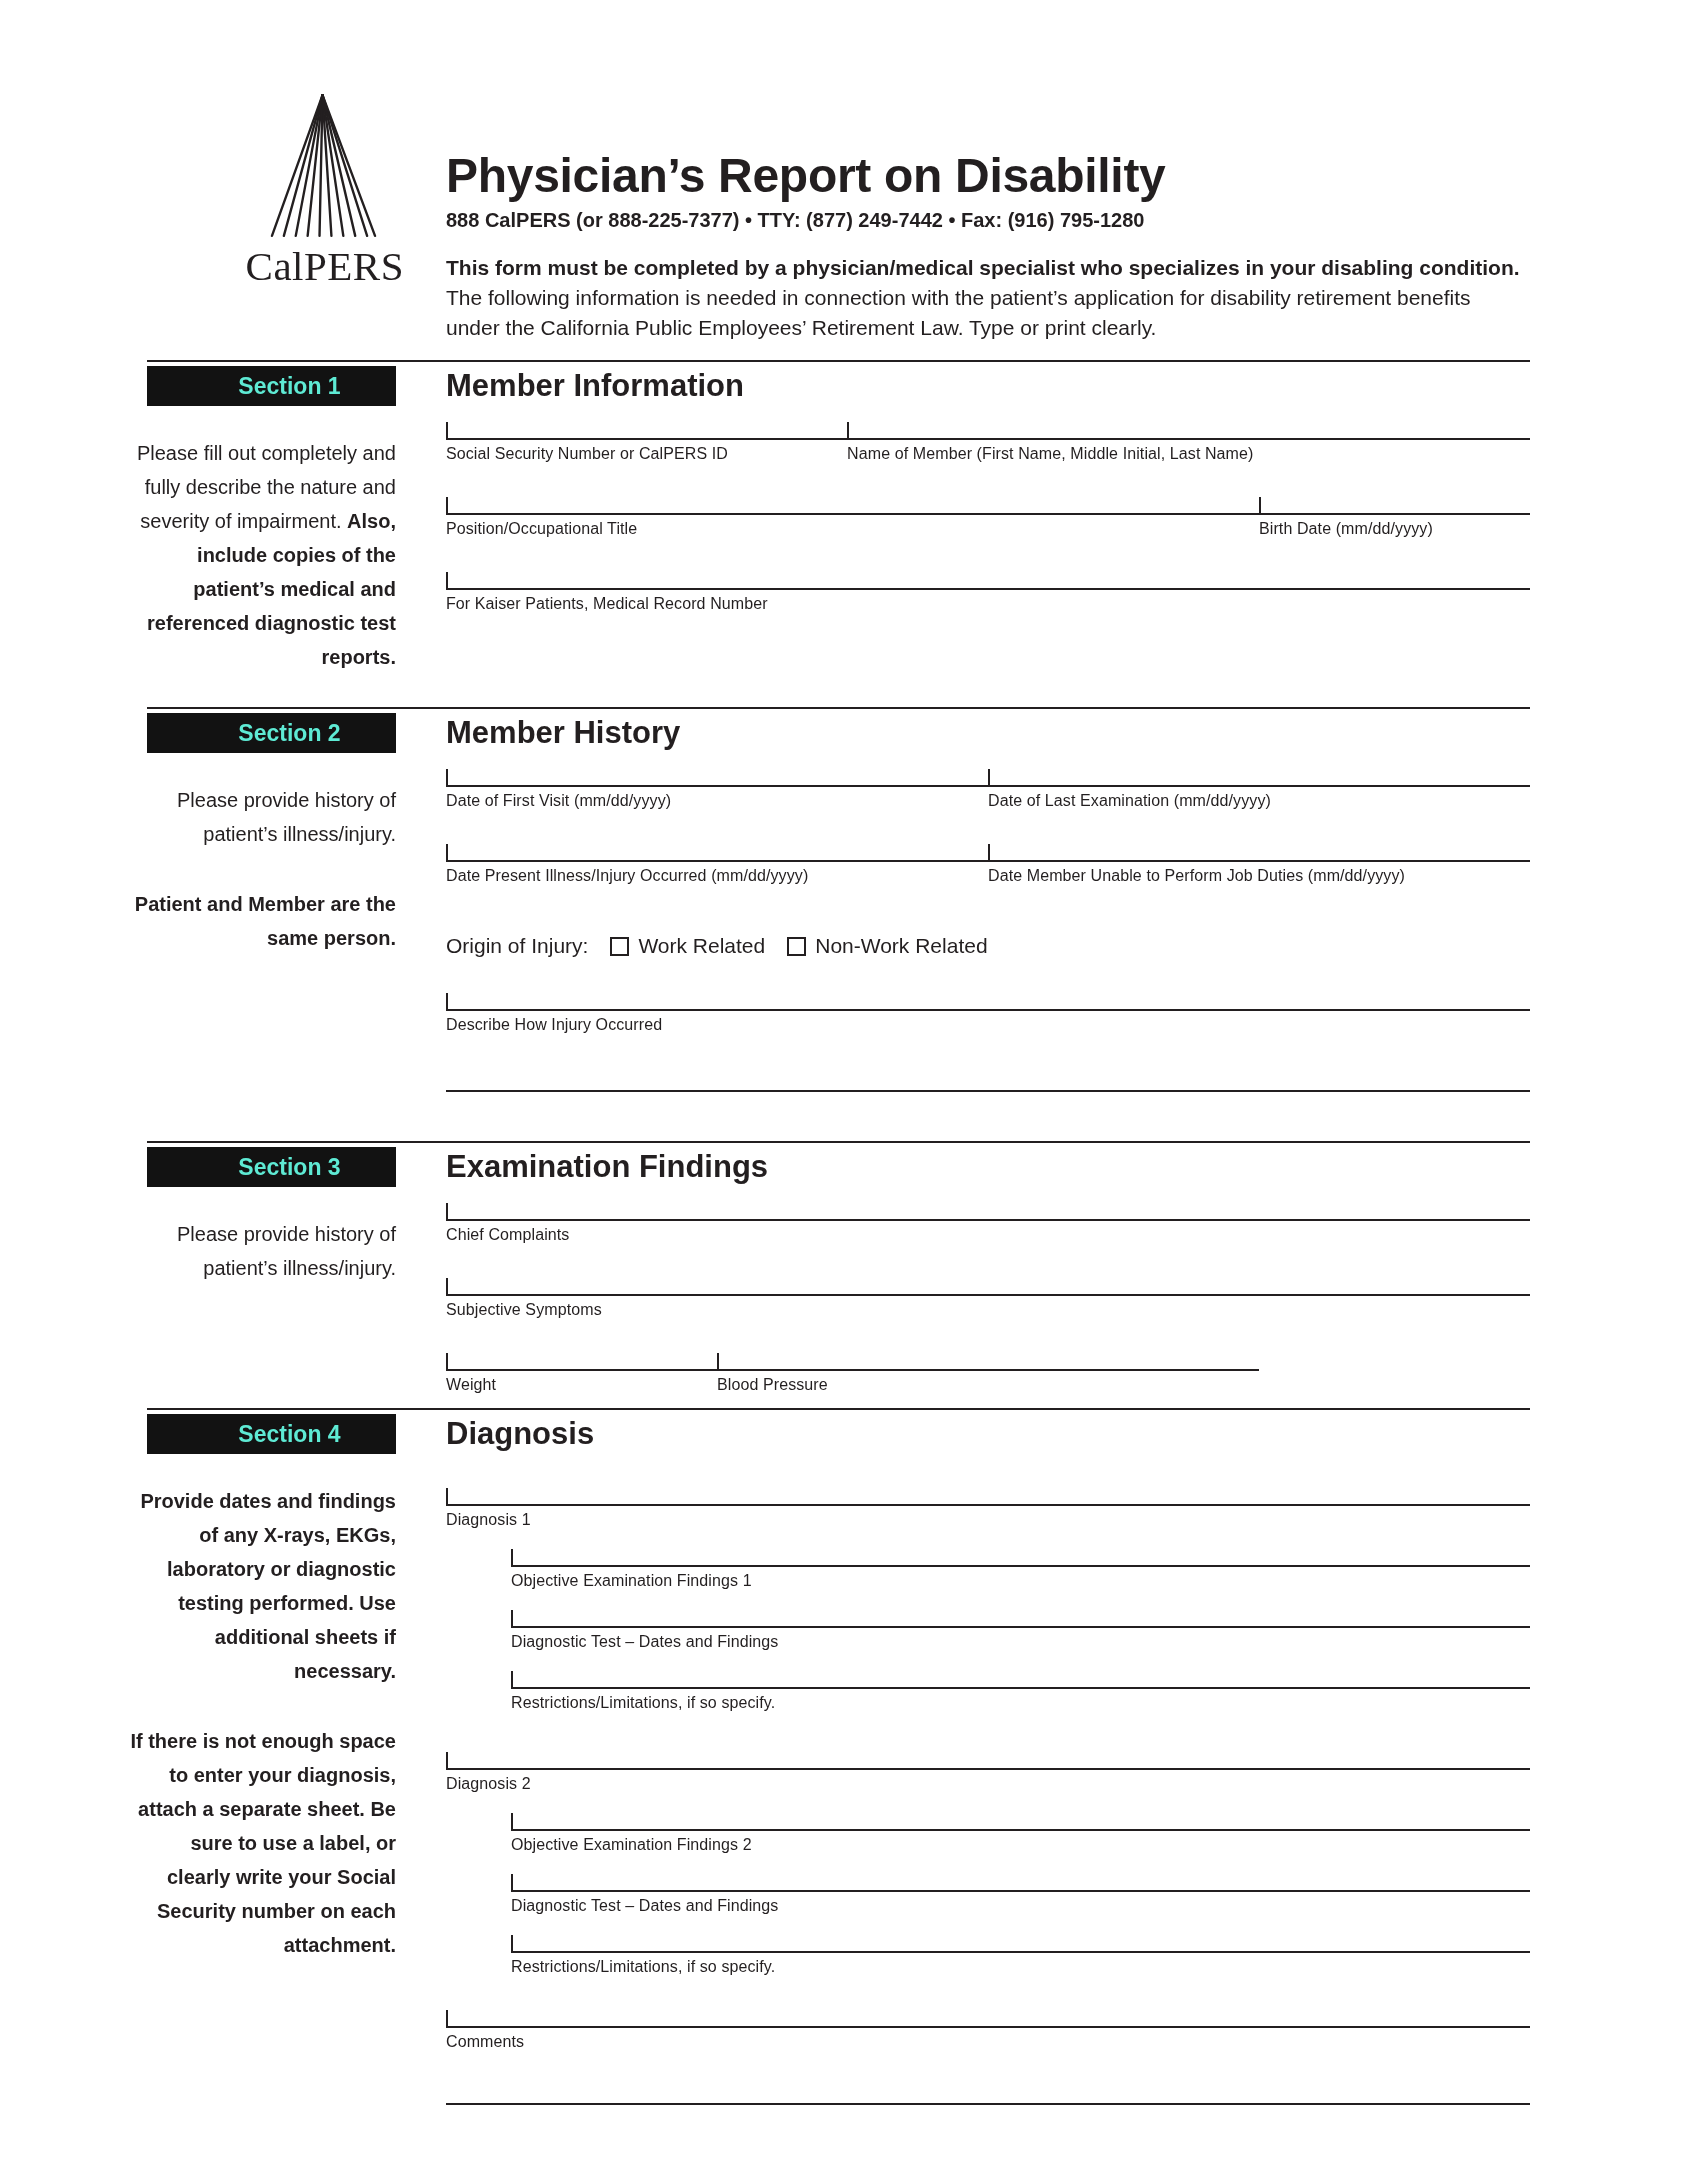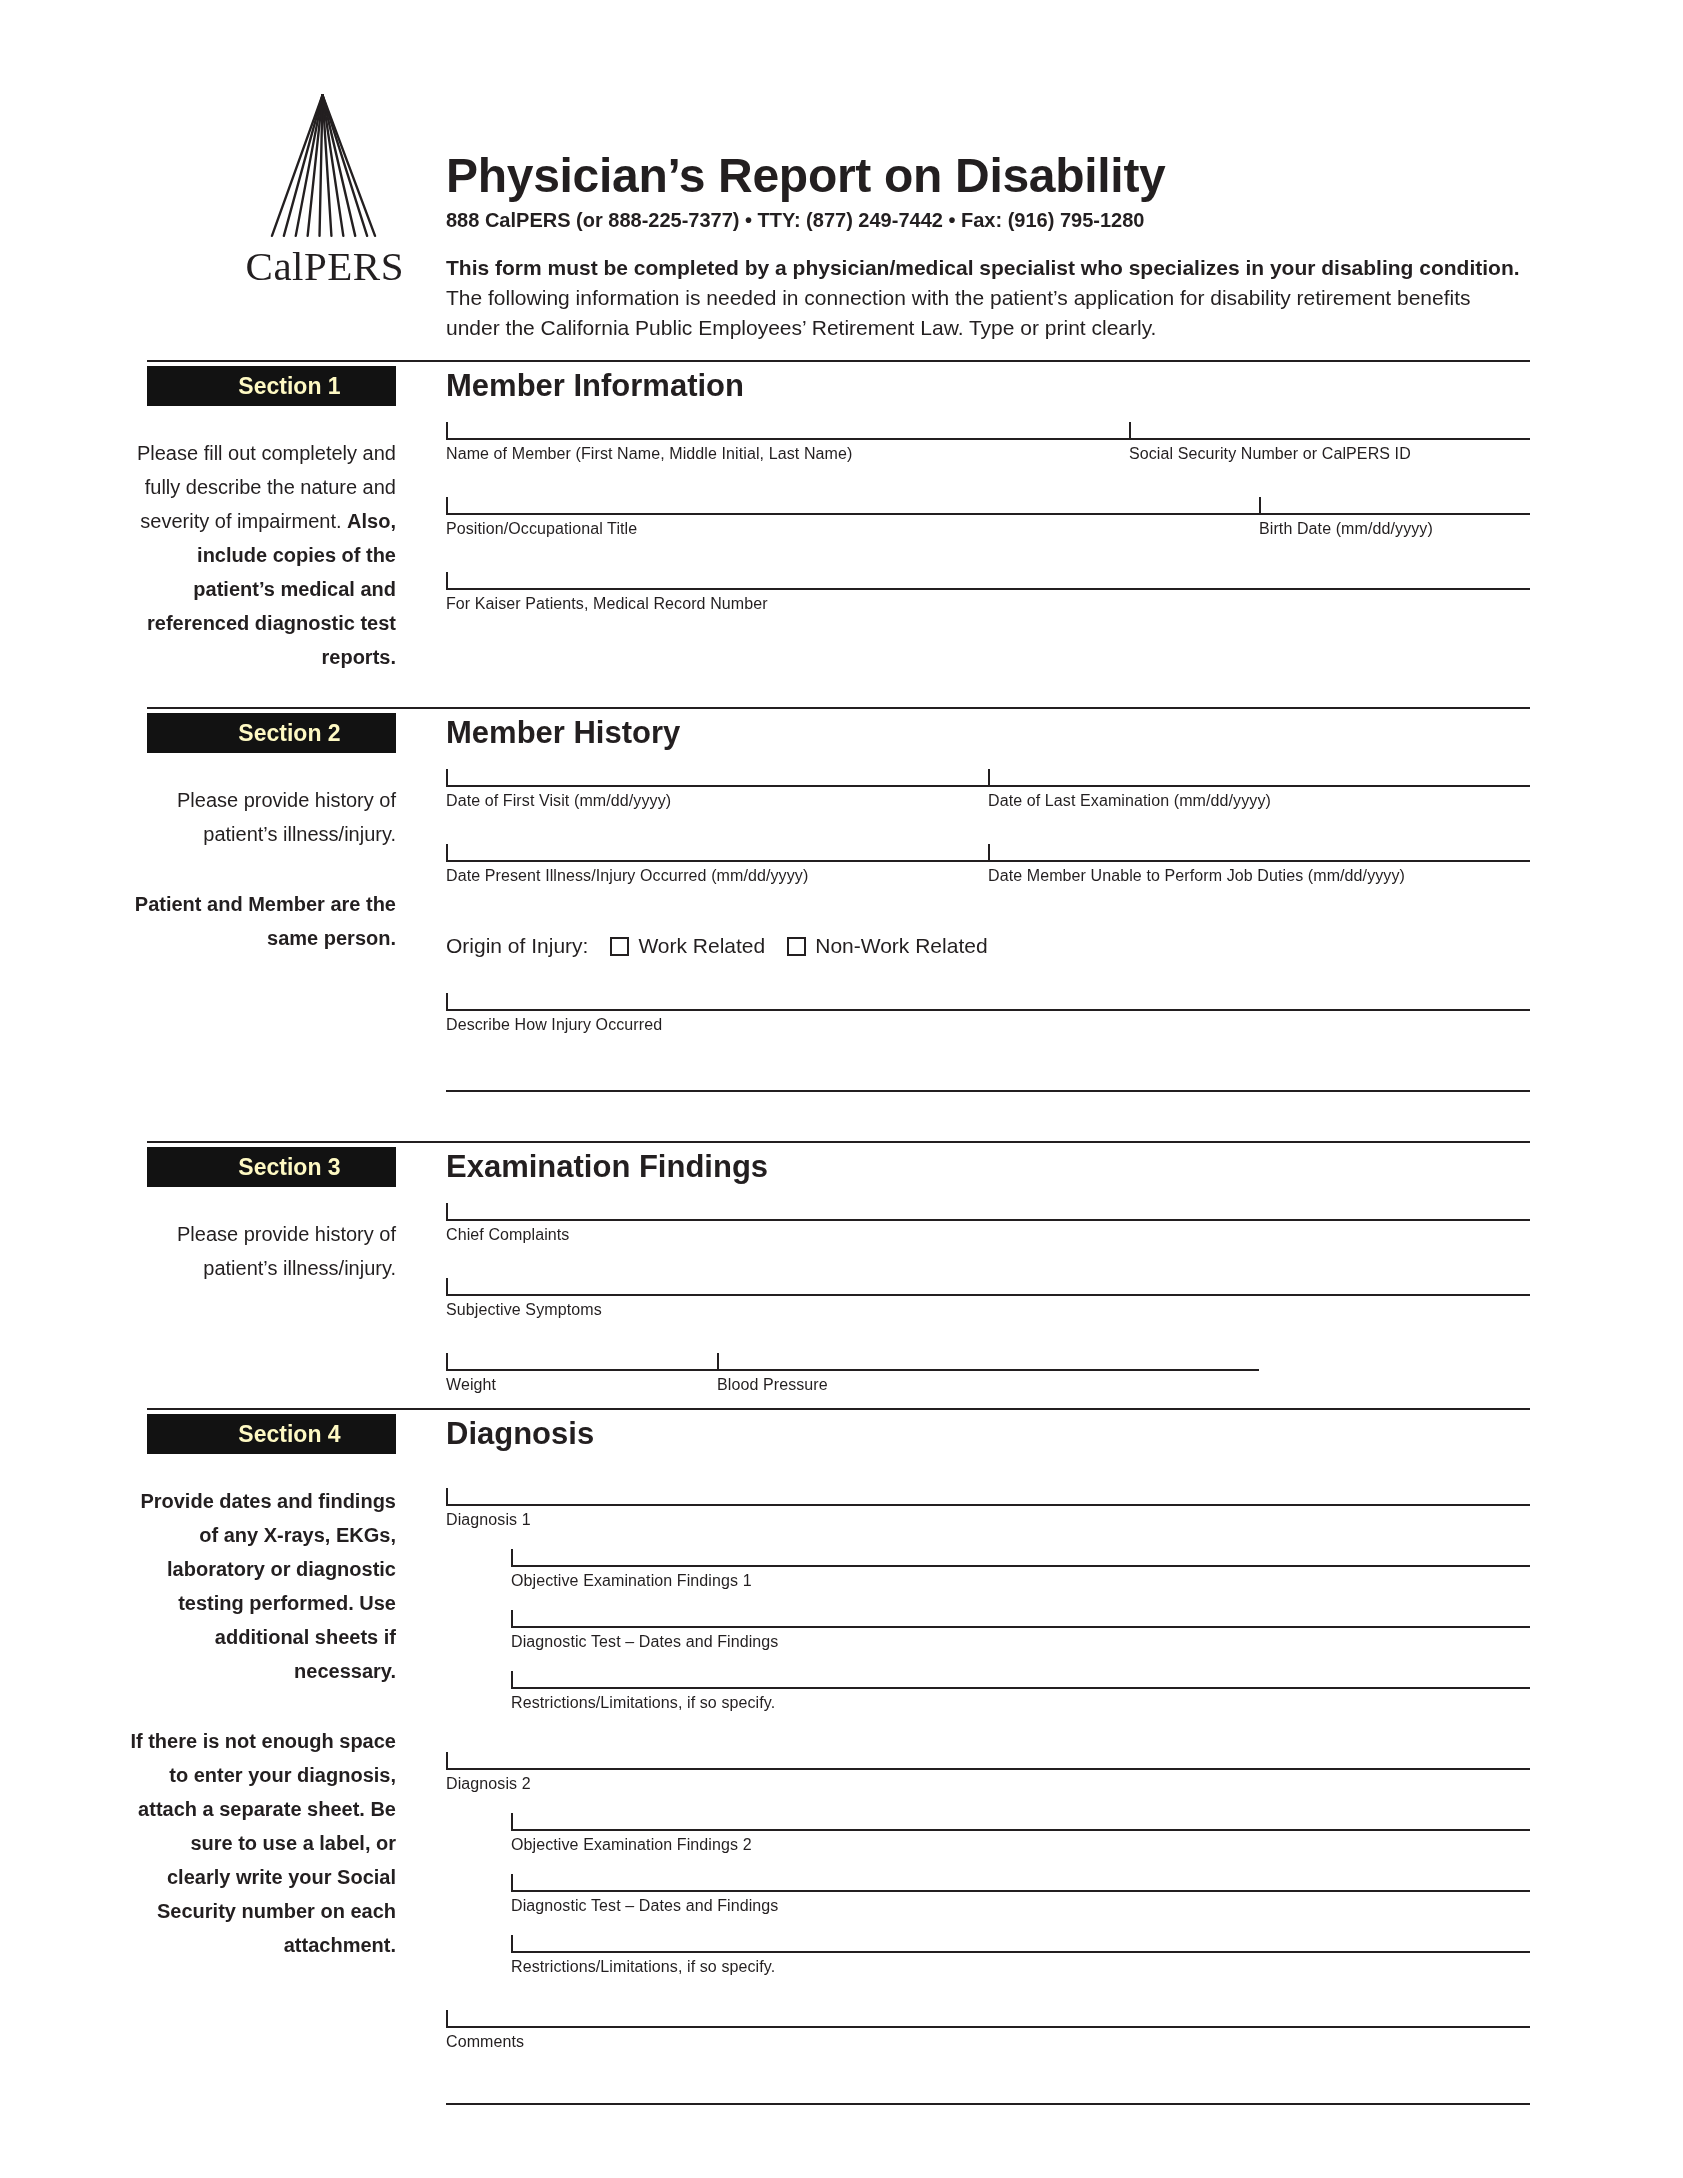--- a/index.html
+++ b/index.html
@@ -34,21 +34,21 @@
     column-gap: 50px;
     border-top: 2px solid #231f20;
     padding-top: 4px;
   }
   .section.s1 { margin-top: 17px; }
   .section.s2 { padding-bottom: 49px; margin-top: 33px; }
   .section.s3 { padding-bottom: 10px; }
   .tab {
     grid-row: 1; grid-column: 1;
     height: 40px; line-height: 40px;
-    background: #121212; color: #fef9c3;
+    background: #121212; color: #5eead4;
     font-size: 23px; font-weight: bold; text-align: center; padding-left: 36px;
   }
   .stitle { grid-row: 1; grid-column: 2; font-size: 31px; line-height: 40px; font-weight: bold; }
   .note {
     grid-row: 2; grid-column: 1;
     width: 269px; margin-left: -20px; margin-top: 30px;
     text-align: right; font-size: 20px; line-height: 34px;
   }
   .note .b, .note p.b { font-weight: bold; }
   .note p + p { margin-top: 36px; }
@@ -119,27 +119,27 @@
     </header>
 
     <section class="section s1">
       <div class="tab">Section 1</div>
       <h2 class="stitle">Member Information</h2>
       <div class="note">
         <p><span>Please fill out completely and fully describe the nature and severity of impairment. </span><span class="b">Also, include copies of the patient’s medical and referenced diagnostic test reports.</span></p>
       </div>
       <div class="fields">
         <div class="frow mt0">
+          <div class="fcol" style="flex:0 0 37%">
+            <div class="fline"></div>
+            <div class="flabel">Social Security Number or CalPERS ID</div>
+          </div>
           <div class="fcol" style="flex:0 0 63%">
             <div class="fline"></div>
             <div class="flabel">Name of Member (First Name, Middle Initial, Last Name)</div>
-          </div>
-          <div class="fcol" style="flex:0 0 37%">
-            <div class="fline"></div>
-            <div class="flabel">Social Security Number or CalPERS ID</div>
           </div>
         </div>
         <div class="frow">
           <div class="fcol" style="flex:0 0 75%">
             <div class="fline"></div>
             <div class="flabel">Position/Occupational Title</div>
           </div>
           <div class="fcol" style="flex:0 0 25%">
             <div class="fline"></div>
             <div class="flabel">Birth Date (mm/dd/yyyy)</div>

